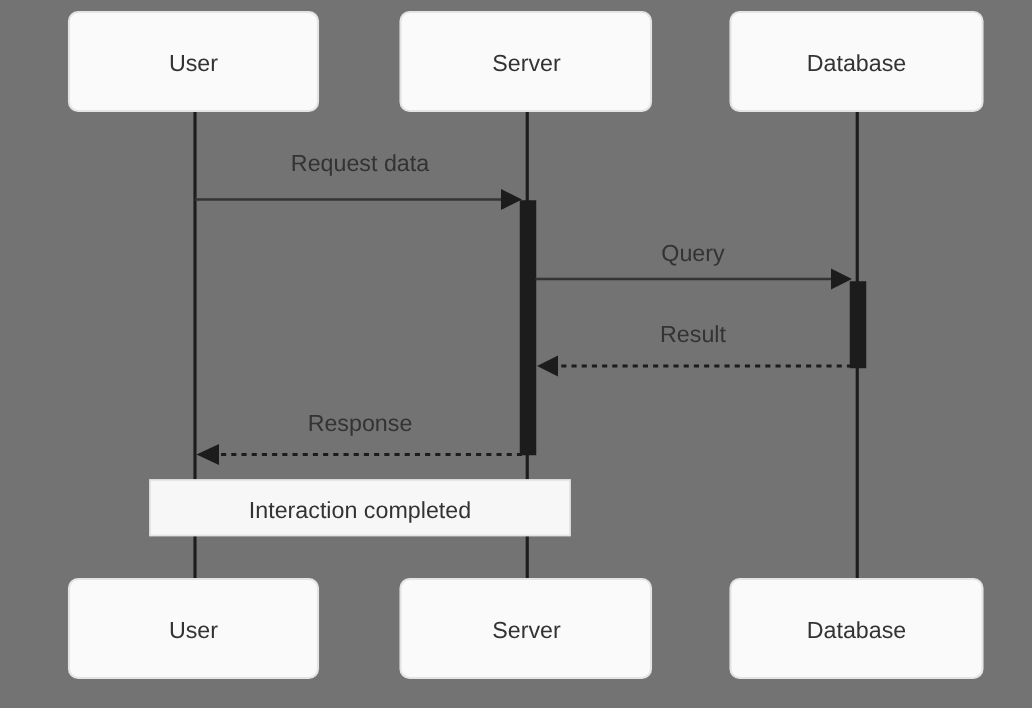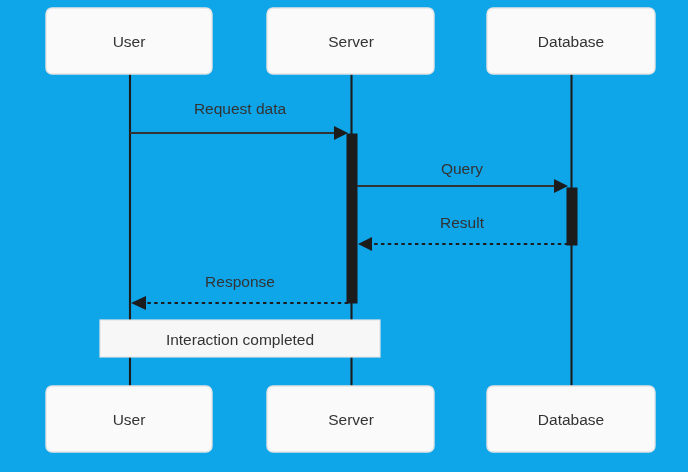--- a/index.html
+++ b/index.html
@@ -9,21 +9,21 @@
     background: #ffffff;
   }
   body {
     font-family: "Liberation Sans", "DejaVu Sans", sans-serif;
     -webkit-font-smoothing: antialiased;
   }
   #canvas {
     position: relative;
     width: 688px;
     height: 472px;
-    background: #0ea5e9;
+    background: #737373;
     overflow: hidden;
   }
   #diagram-svg {
     position: absolute;
     left: 0;
     top: 0;
     width: 688px;
     height: 472px;
     display: block;
   }

